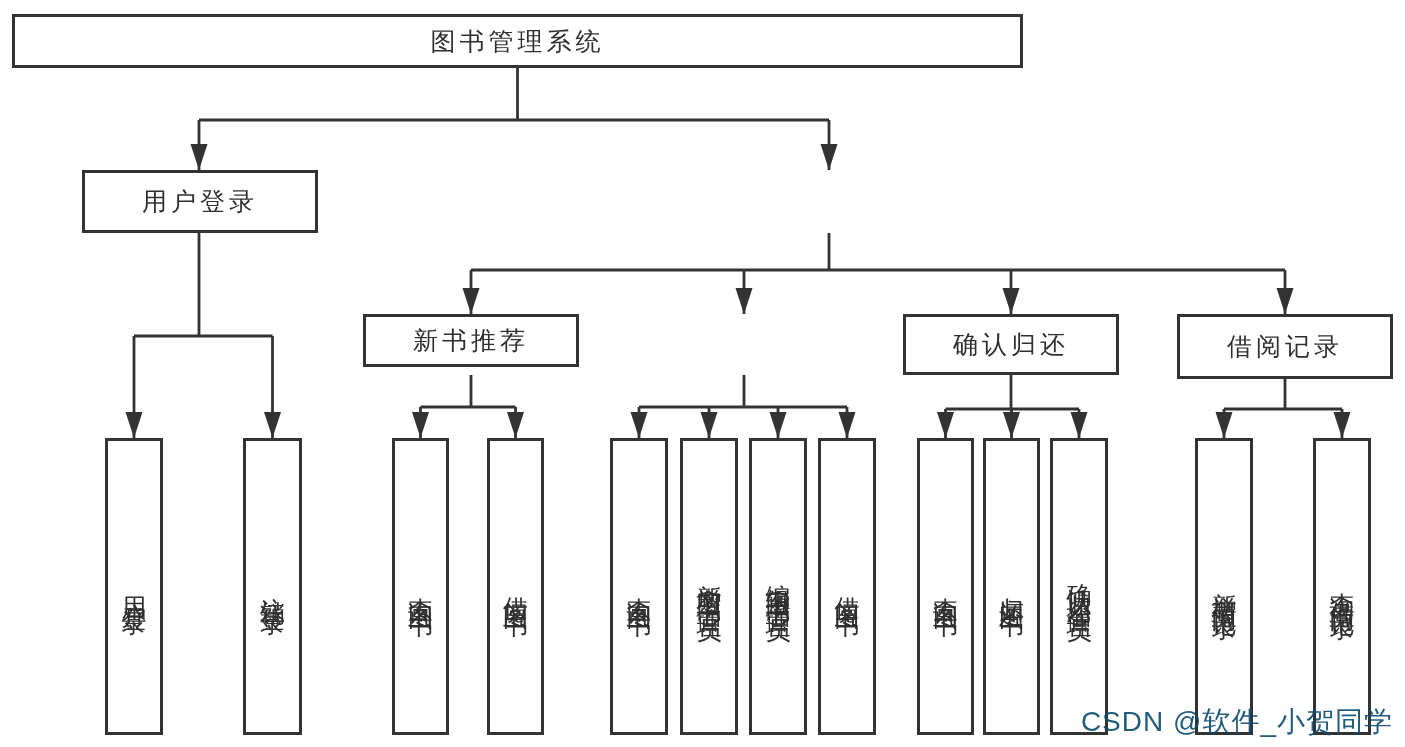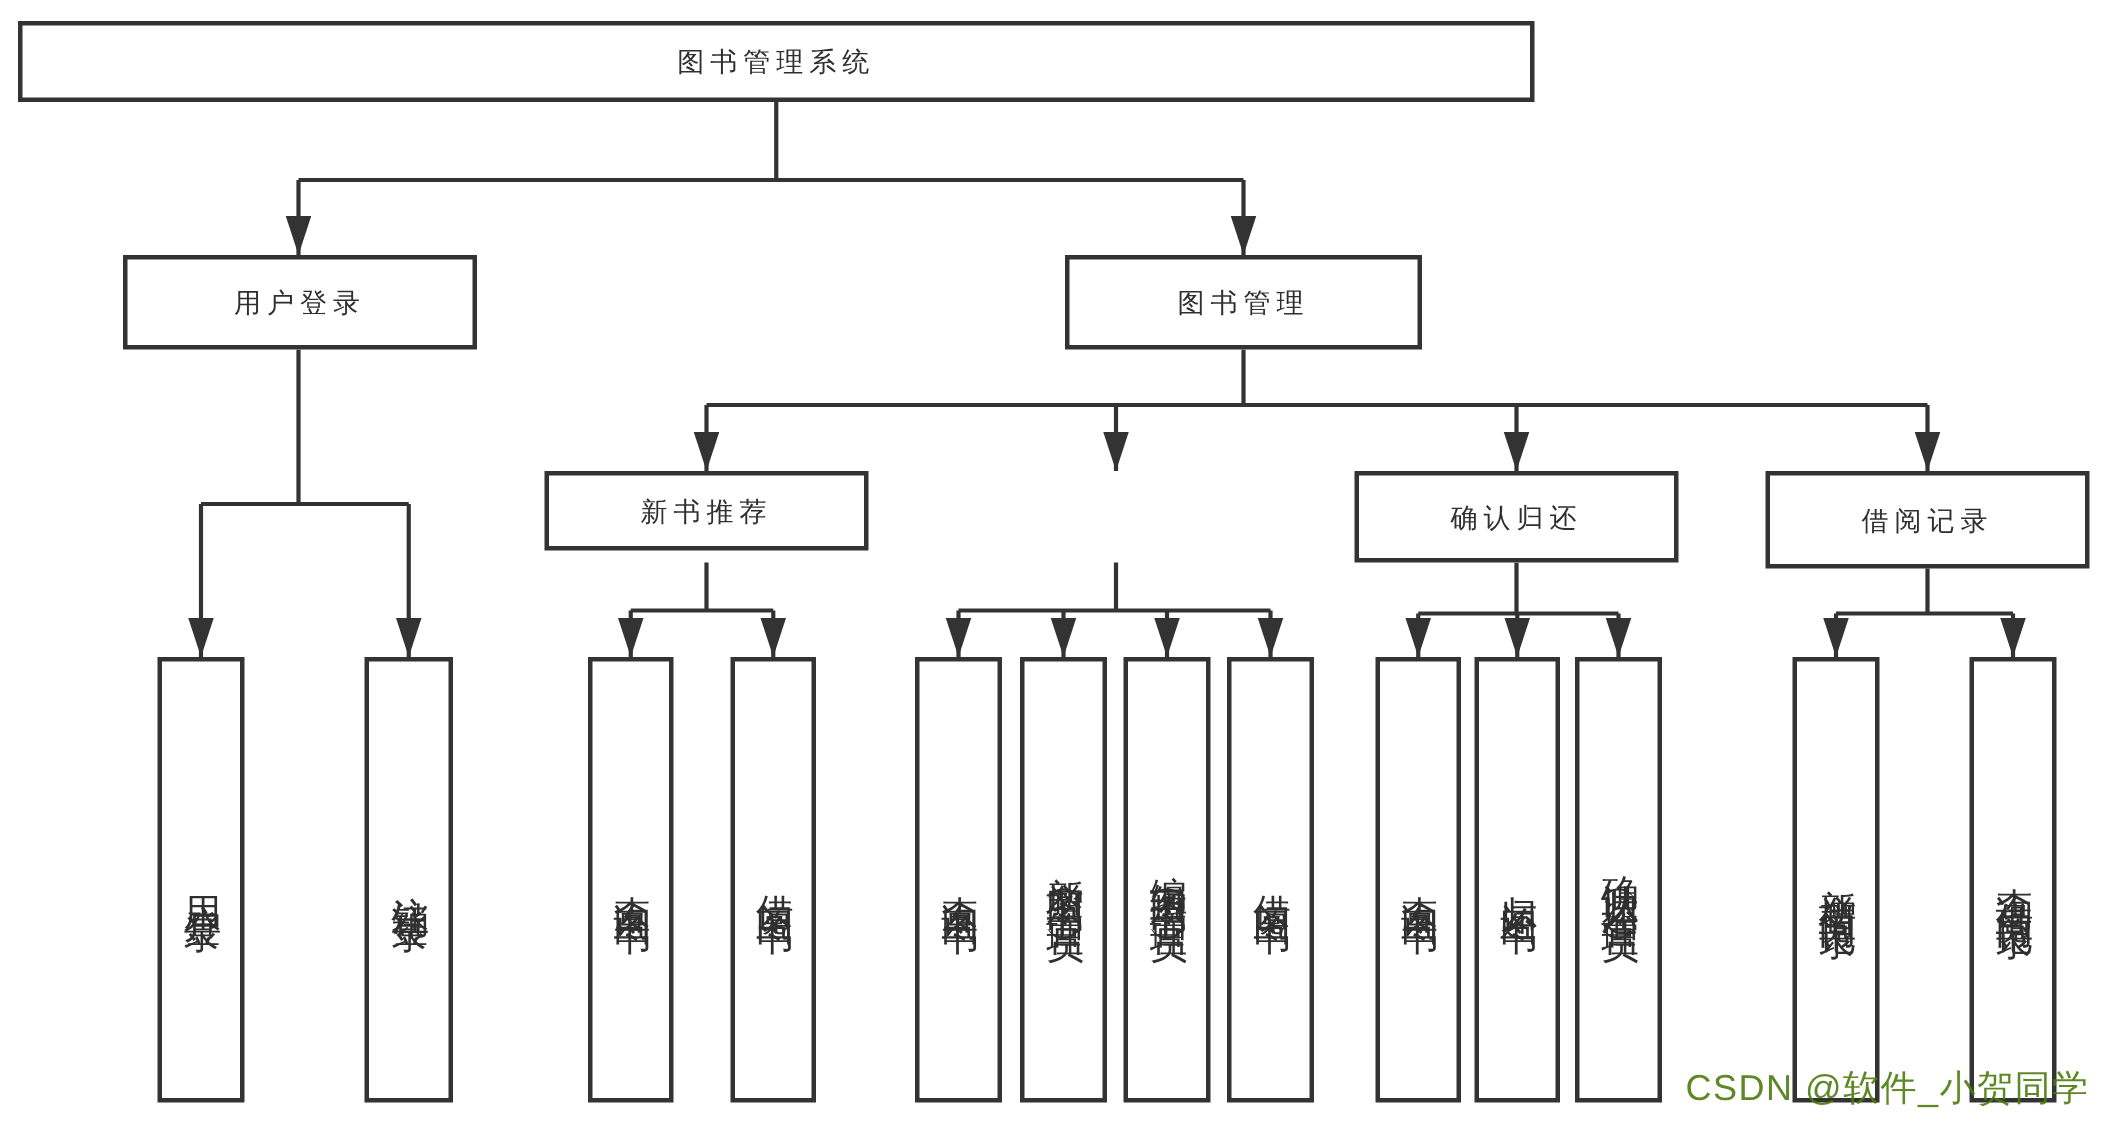--- a/index.html
+++ b/index.html
@@ -26,40 +26,40 @@
     position: absolute;
     box-sizing: border-box;
     background: #ffffff;
     border: 3px solid #333333;
     display: flex;
     align-items: center;
     justify-content: center;
     color: #2f2f2f;
   }
   .node.h span {
-    font-size: 18px;
+    font-size: 25px;
     letter-spacing: 4px;
     line-height: 1;
     white-space: nowrap;
   }
   .node.v span {
     writing-mode: vertical-rl;
     text-orientation: mixed;
     font-size: 25px;
     letter-spacing: 5px;
     line-height: 1;
     white-space: nowrap;
   }
   .watermark {
     position: absolute;
     right: 12px;
     bottom: 6px;
-    font-size: 24px;
+    font-size: 28px;
     letter-spacing: 1px;
-    color: #4d7c0f;
+    color: #0c4a6e;
     opacity: 0.9;
     white-space: nowrap;
     pointer-events: none;
   }
 </style>
 </head>
 <body>
 
 <div class="stage">
 
@@ -109,23 +109,20 @@
     </g>
   </svg>
 
   <div class="node h" style="left:12px; top:14px; width:1011px; height:54px;">
     <span>图书管理系统</span>
   </div>
 
   <div class="node h" style="left:82px; top:170px; width:236px; height:63px;">
     <span>用户登录</span>
   </div>
-  <div class="node h" style="left:710px; top:170px; width:238px; height:63px;">
-    <span>图书管理</span>
-  </div>
 
   <div class="node h" style="left:363px; top:314px; width:216px; height:53px;">
     <span>新书推荐</span>
   </div>
   <div class="node h" style="left:903px; top:314px; width:216px; height:61px;">
     <span>确认归还</span>
   </div>
   <div class="node h" style="left:1177px; top:314px; width:216px; height:65px;">
     <span>借阅记录</span>
   </div>

